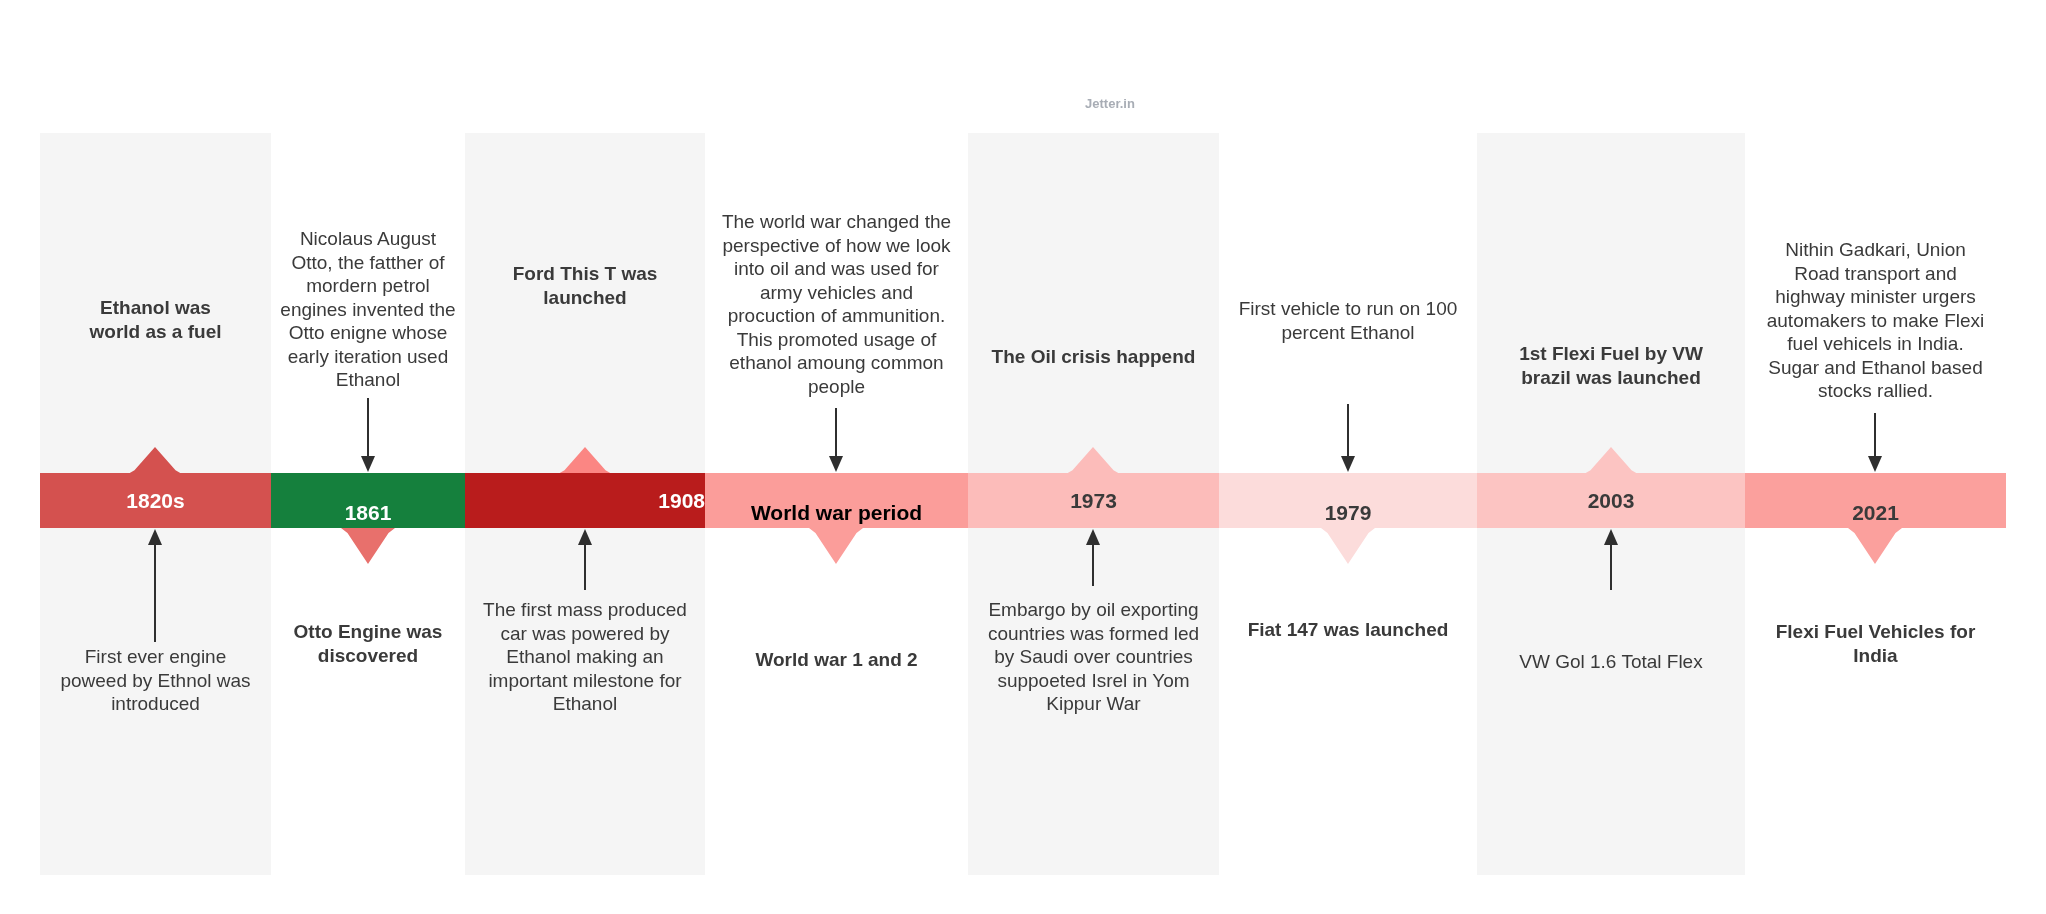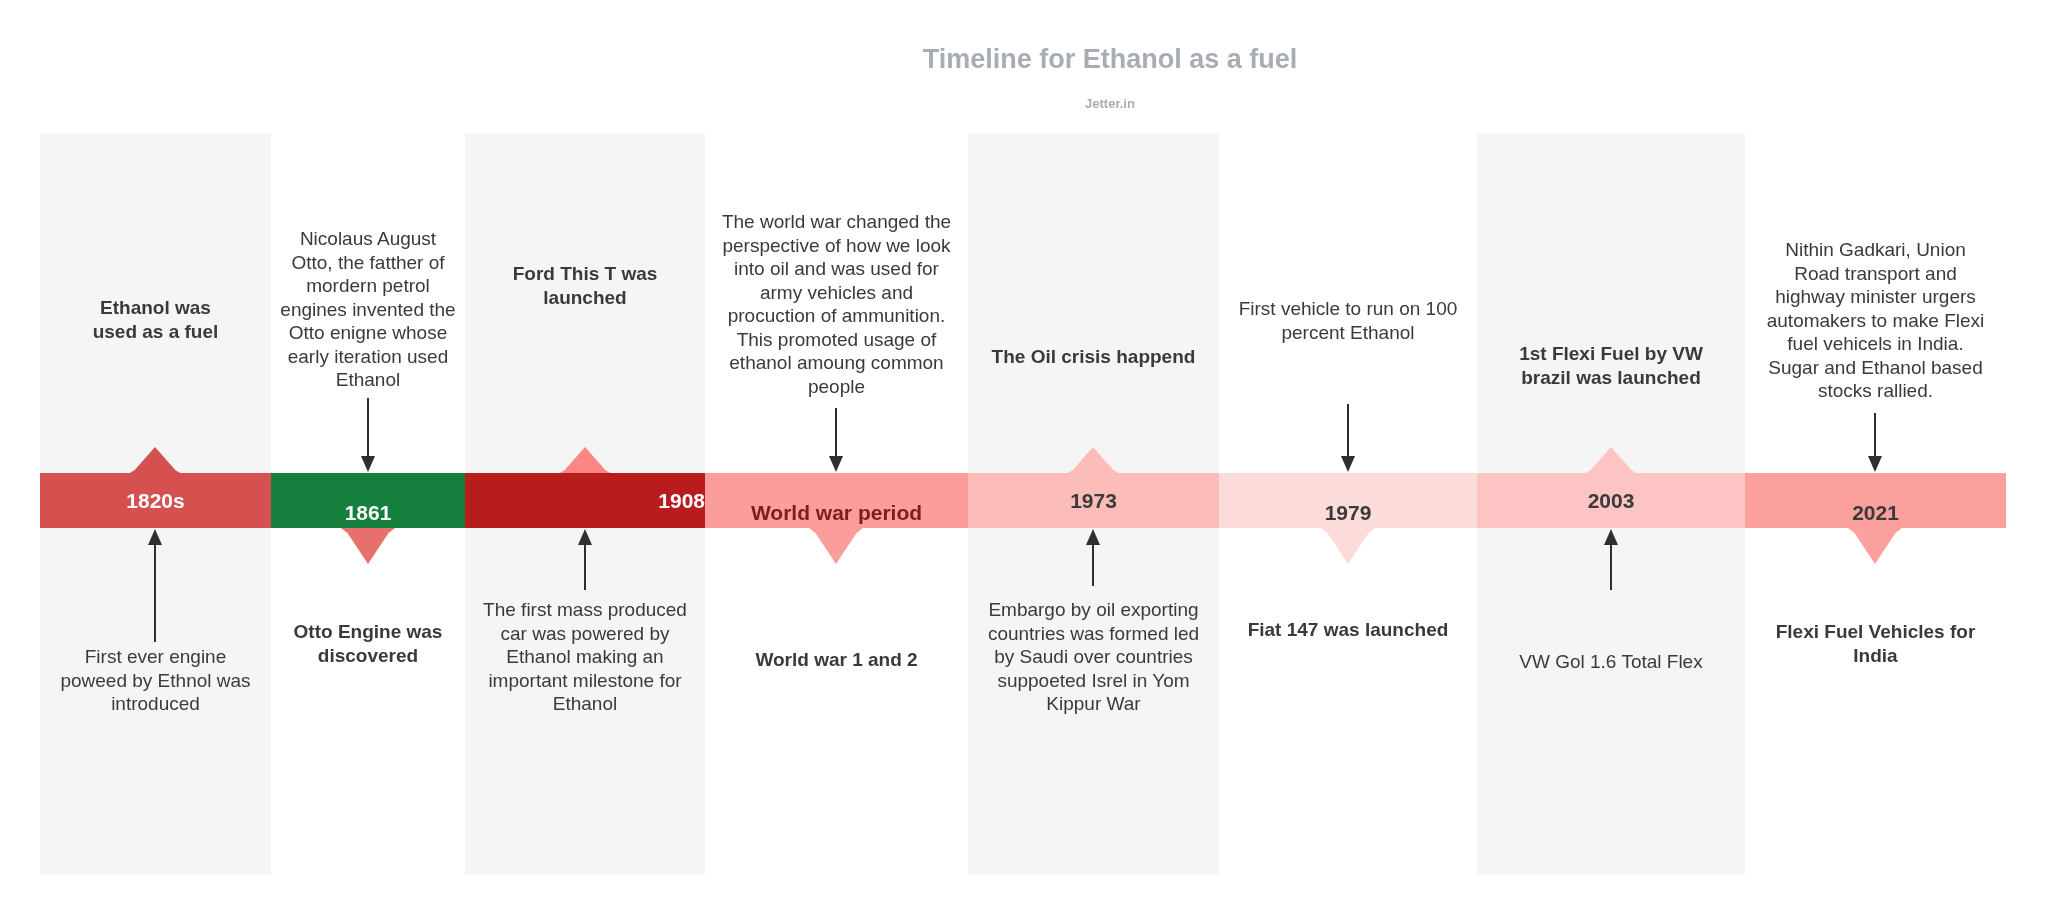--- a/index.html
+++ b/index.html
@@ -72,31 +72,30 @@
   .e5 .above{top:345px;} .e5 .below{top:598px;}
   .e6 .above{top:297px;} .e6 .below{top:618px;}
   .e7 .above{top:342px;} .e7 .below{top:650px;}
   .e8 .above{top:238px;} .e8 .below{top:620px;}
 </style>
 </head>
 <body>
 
 <div id="stage">
 
-  <div class="hdr-title">Timeline for Ethanol as a fuel</div>
   <div class="hdr-sub">Jetter.in</div>
 
   <div class="e1 up-col">
     <div class="panel"></div>
     <div class="marker m-up" style="background-color: rgb(212, 81, 79);"></div>
     <div class="seg" style="background-color: rgb(212, 81, 79);">
       <span class="yr" style="color: rgb(255, 255, 255);">1820s</span>
     </div>
     <div class="textblock bold above">Ethanol was
-used as a fuel</div>
+world as a fuel</div>
     <div class="textblock below">First ever engine
 poweed by Ethnol was
 introduced</div>
     <div class="arrow-head head-up"></div>
     <div class="arrow-line"></div>
   </div>
 
   <div class="e2 down-col">
     <div class="marker m-down" style="background-color: rgb(232, 112, 108);"></div>
     <div class="seg" style="background-color: #15803d;">
@@ -128,21 +127,21 @@
 Ethanol making an
 important milestone for
 Ethanol</div>
     <div class="arrow-head head-up"></div>
     <div class="arrow-line"></div>
   </div>
 
   <div class="e4 down-col">
     <div class="marker m-down" style="background-color: rgb(251, 157, 154);"></div>
     <div class="seg" style="background-color: rgb(251, 157, 154);">
-      <span class="yr" style="color: #7f1d1d;">World war period</span>
+      <span class="yr" style="color: #000000;">World war period</span>
     </div>
     <div class="textblock above">The world war changed the
 perspective of how we look
 into oil and was used for
 army vehicles and
 procuction of ammunition.
 This promoted usage of
 ethanol amoung common
 people</div>
     <div class="textblock bold below">World war 1 and 2</div>

